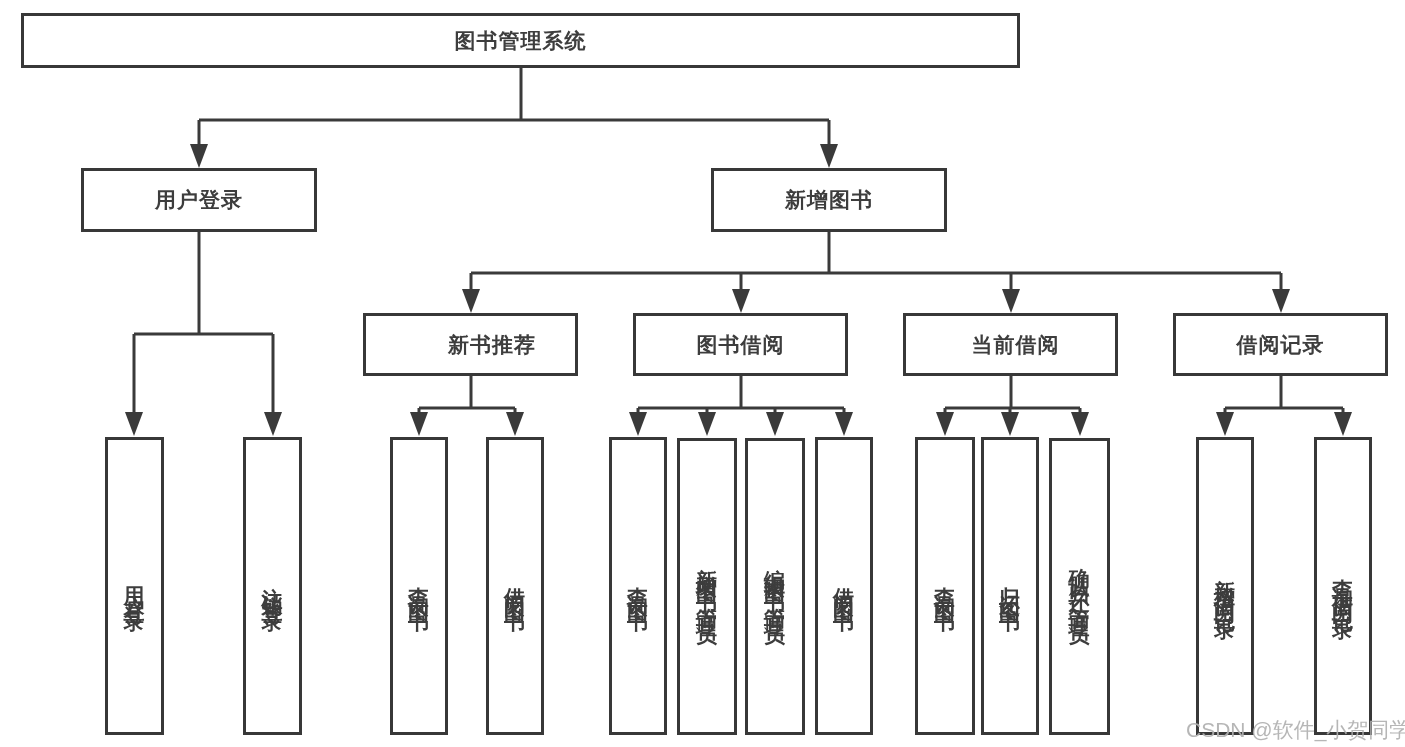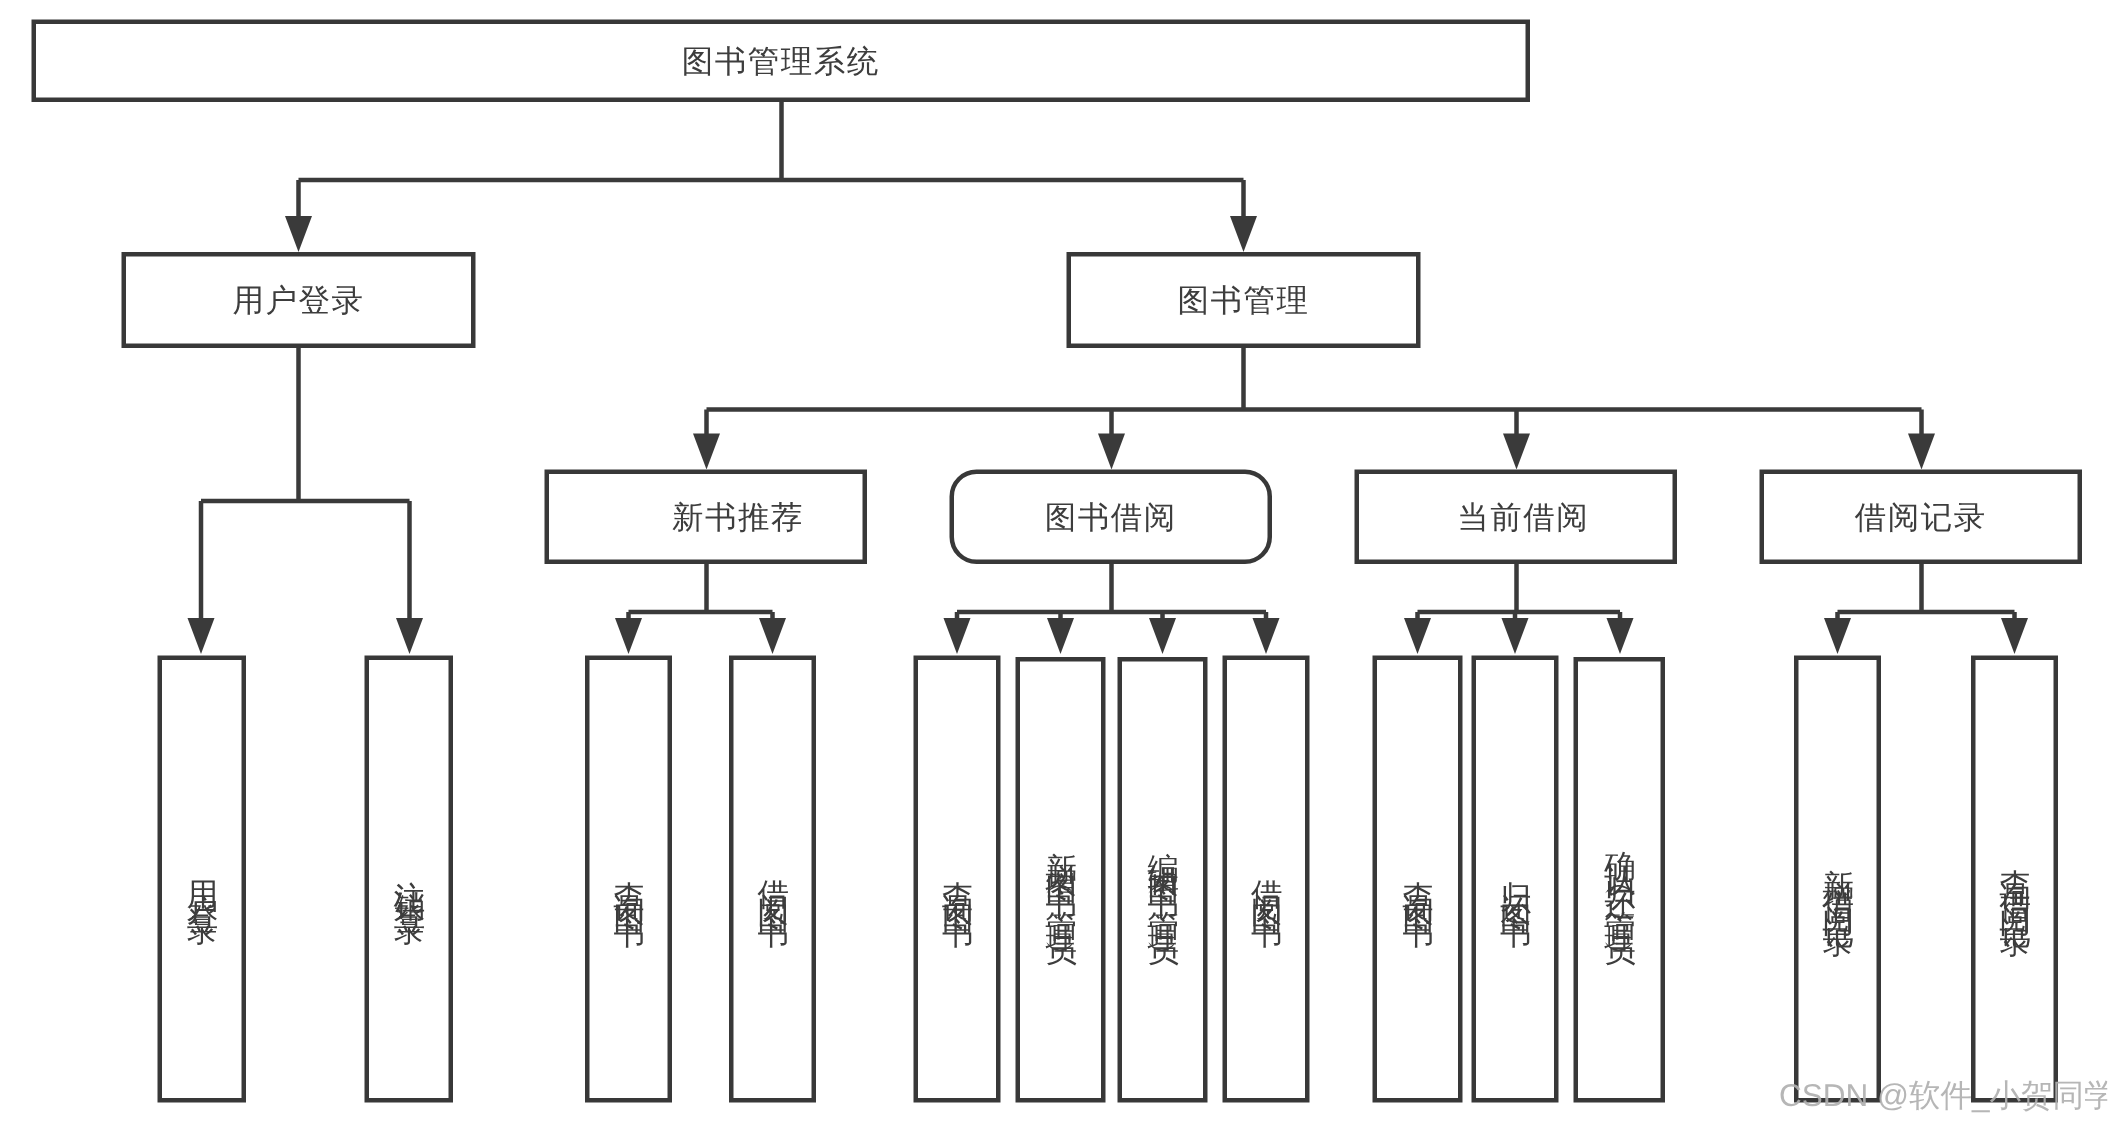--- a/index.html
+++ b/index.html
@@ -33,20 +33,21 @@
   .box {
     position: absolute;
     box-sizing: border-box;
     border: 3px solid #383838;
     background: #ffffff;
     display: flex;
     align-items: center;
     justify-content: center;
     color: #3d3d3d;
     z-index: 2;
+    font-weight: bold;
   }
   .hbox {
     font-size: 21px;
     letter-spacing: 1px;
   }
   .vbox .vtext {
     writing-mode: vertical-lr;
     text-orientation: upright;
     font-size: 21px;
     line-height: 1;
@@ -110,27 +111,27 @@
   </svg>
 
   <div class="box hbox" style="left:21px; top:13px; width:999px; height:55px;">
     <span>图书管理系统</span>
   </div>
 
   <div class="box hbox" style="left:81px; top:168px; width:236px; height:64px;">
     <span>用户登录</span>
   </div>
   <div class="box hbox" style="left:711px; top:168px; width:236px; height:64px;">
-    <span>图书管理</span>
+    <span>新增图书</span>
   </div>
 
   <div class="box hbox" style="left:363px; top:313px; width:215px; height:63px;padding-left:43px;">
     <span>新书推荐</span>
   </div>
-  <div class="box hbox" style="left:633px; top:313px; width:215px; height:63px;border-radius:18px;">
+  <div class="box hbox" style="left:633px; top:313px; width:215px; height:63px;">
     <span>图书借阅</span>
   </div>
   <div class="box hbox" style="left:903px; top:313px; width:215px; height:63px;padding-left:10px;">
     <span>当前借阅</span>
   </div>
   <div class="box hbox" style="left:1173px; top:313px; width:215px; height:63px;">
     <span>借阅记录</span>
   </div>
 
   <div class="box vbox" style="left:105px; top:437px; width:59px; height:298px;">

